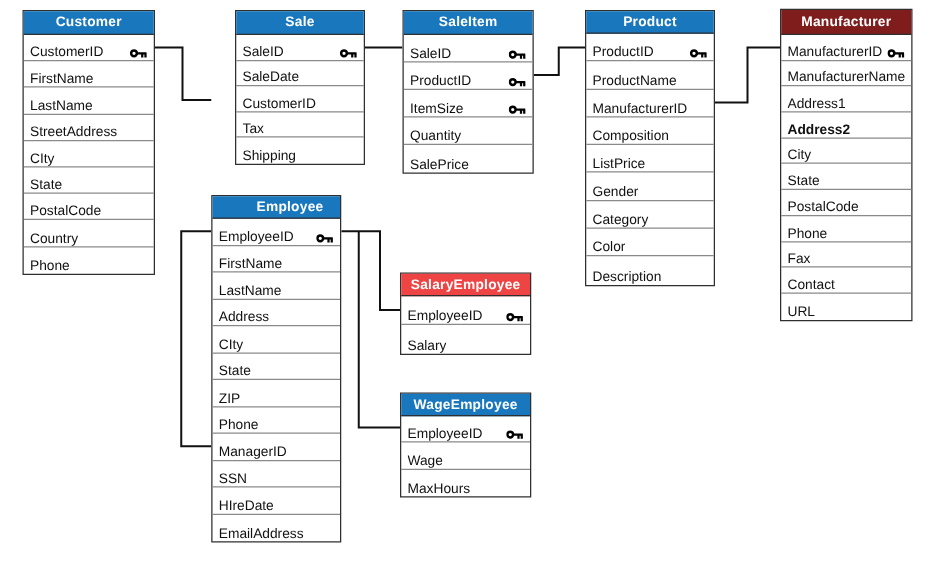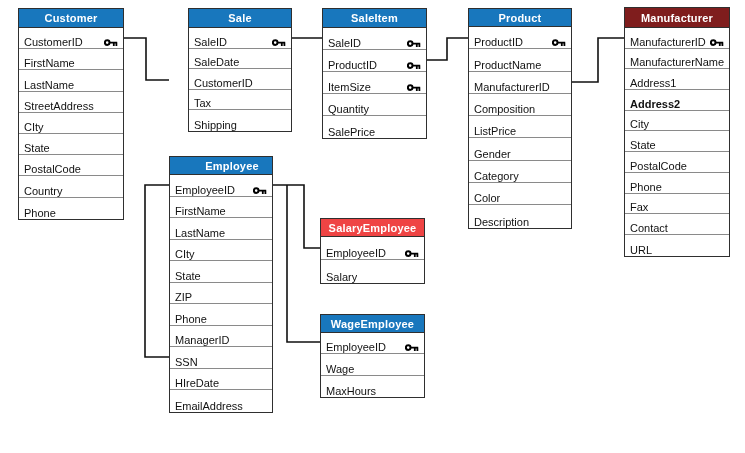--- a/index.html
+++ b/index.html
@@ -246,20 +246,23 @@
           <path d="M5.5 4.6 H13.2 M9.8 4.6 V8 M12.4 4.6 V8" stroke="#000" stroke-width="1.8" fill="none"></path>
         </svg>
       </div>
       <div class="field-row" style="height: 21.5px; border-bottom-color: rgb(138, 138, 138);">
         <span class="field-label">FirstName</span>
       </div>
       <div class="field-row" style="height: 21.5px; border-bottom-color: rgb(138, 138, 138);">
         <span class="field-label">LastName</span>
       </div>
       <div class="field-row" style="height: 21.5px; border-bottom-color: rgb(138, 138, 138);">
+        <span class="field-label">Address</span>
+      </div>
+      <div class="field-row" style="height: 21.5px; border-bottom-color: rgb(138, 138, 138);">
         <span class="field-label">CIty</span>
       </div>
       <div class="field-row" style="height: 21.5px; border-bottom-color: rgb(138, 138, 138);">
         <span class="field-label">State</span>
       </div>
       <div class="field-row" style="height: 21.5px; border-bottom-color: rgb(138, 138, 138);">
         <span class="field-label">ZIP</span>
       </div>
       <div class="field-row" style="height: 21.5px; border-bottom-color: rgb(138, 138, 138);">
         <span class="field-label">Phone</span>

